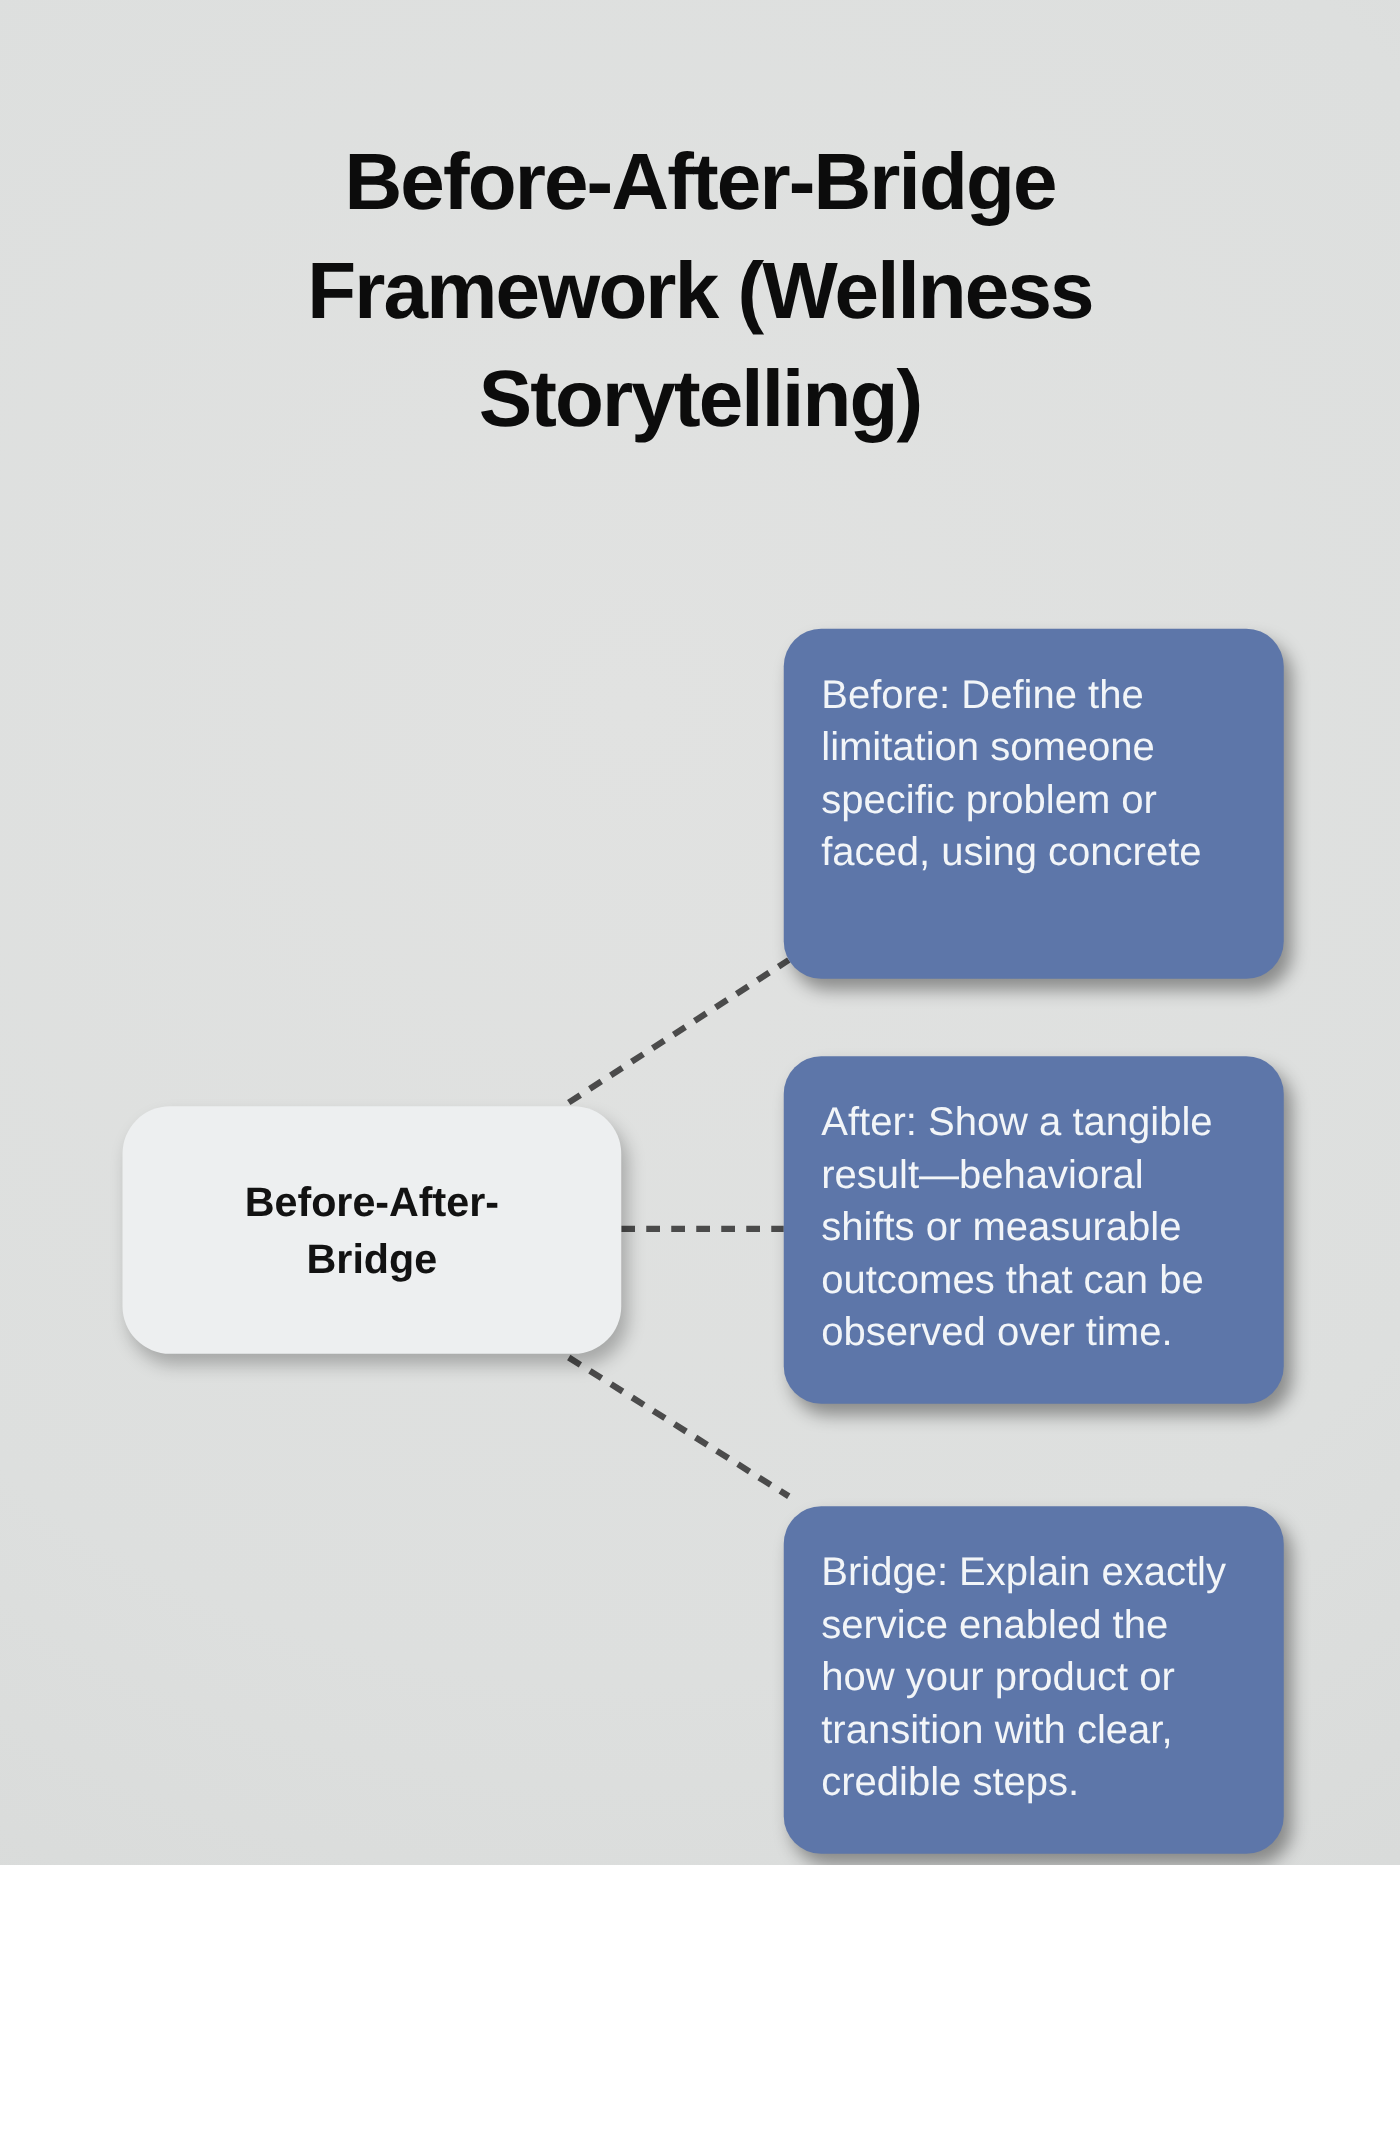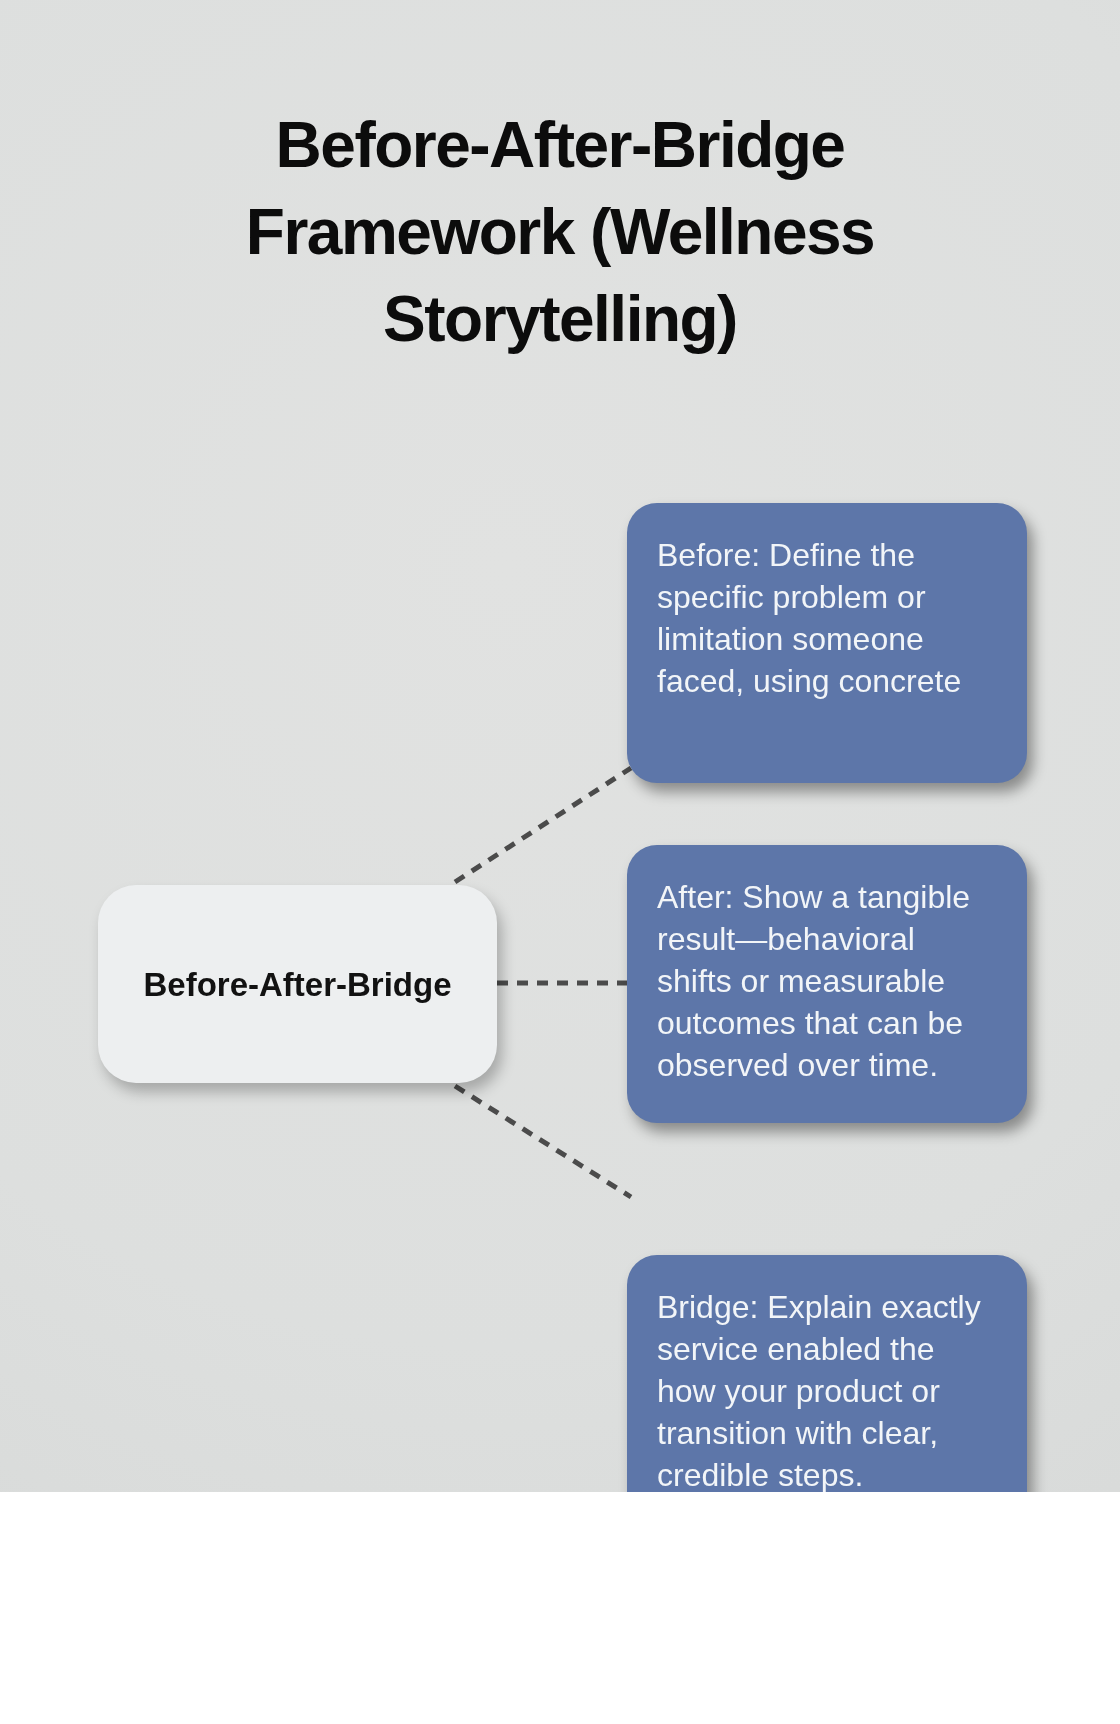--- a/index.html
+++ b/index.html
@@ -41,21 +41,21 @@
 
   
   .node {
     position: absolute;
     left: 98px; top: 885px;
     width: 399px; height: 198px;
     background: #edeff0;
     border-radius: 38px;
     box-shadow: 5px 9px 14px rgba(0,0,0,0.25);
     display: flex;
-    flex-direction: row;
+    flex-direction: column;
     justify-content: center;
     align-items: center;
     z-index: 2;
   }
   .node-line {
     font-weight: 700;
     font-size: 33px;
     line-height: 45px;
     color: #121212;
     text-align: center;
@@ -69,21 +69,21 @@
     width: 400px; height: 278px;
     background: #5d76a9;
     border-radius: 30px;
     box-shadow: 6px 9px 14px rgba(0,0,0,0.38);
     box-sizing: border-box;
     padding: 31px 26px 0 30px;
     z-index: 2;
   }
   .card-1 { top: 503px; height: 280px; }
   .card-2 { top: 845px; }
-  .card-3 { top: 1255px; }
+  .card-3 { top: 1205px; }
   .card-line {
     font-weight: 400;
     font-size: 32px;
     line-height: 42px;
     color: #f2f5f8;
     white-space: nowrap;
   }
 
   
   .watermark {
@@ -113,22 +113,22 @@
     <line x1="455" y1="1086" x2="631" y2="1197"></line>
   </svg>
 
   <div class="node">
     <div class="node-line">Before-After-</div>
     <div class="node-line">Bridge</div>
   </div>
 
   <div class="card card-1">
     <div class="card-line">Before: Define the</div>
+    <div class="card-line">limitation someone</div>
     <div class="card-line">specific problem or</div>
-    <div class="card-line">limitation someone</div>
     <div class="card-line">faced, using concrete</div>
   </div>
 
   <div class="card card-2">
     <div class="card-line">After: Show a tangible</div>
     <div class="card-line">result—behavioral</div>
     <div class="card-line">shifts or measurable</div>
     <div class="card-line">outcomes that can be</div>
     <div class="card-line">observed over time.</div>
   </div>

